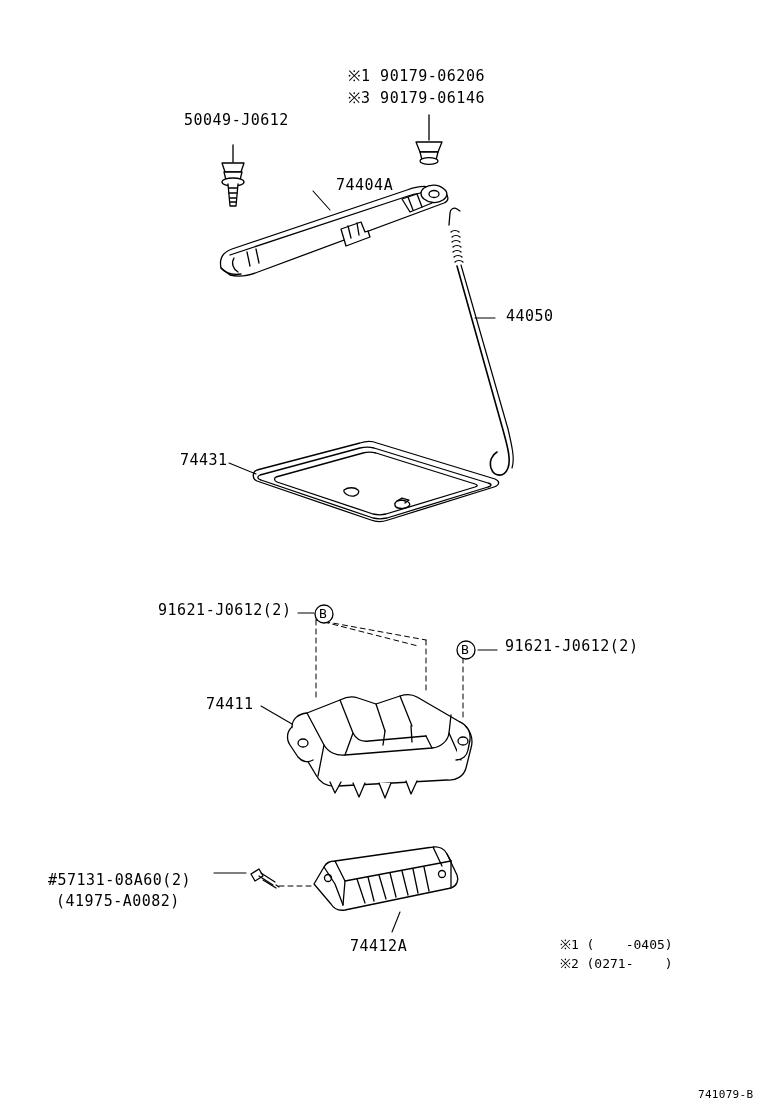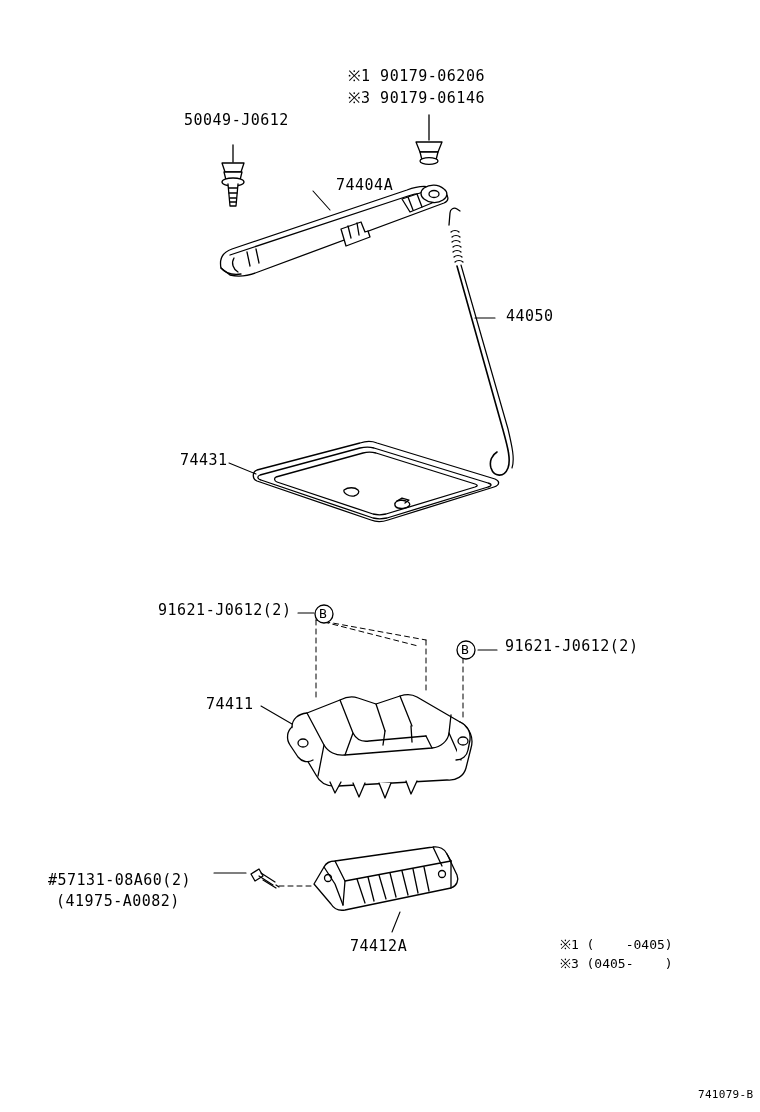--- a/index.html
+++ b/index.html
@@ -253,17 +253,17 @@
   <div class="lbl" style="left:497px; top:638px;">91621-J0612(2)</div>
   <div class="lbl" style="left:198px; top:696px;text-align:center;">74411</div>
   <div class="lbl" style="left:40px; top:872px;">#57131-08A60(2)</div>
   <div class="lbl" style="left:48px; top:893px;">(41975-A0082)</div>
   <div class="lbl" style="left:342px; top:938px;">74412A</div>
 
   <div class="lbl small" style="left:311px; top:606px;">B</div>
   <div class="lbl small" style="left:453px; top:642px;">B</div>
 
   <div class="note-block" style="left:552px; top:936px;">※1 (    -0405)</div>
-  <div class="note-block" style="left:552px; top:955px;">※3 (0405-    )</div>
+  <div class="note-block" style="left:552px; top:955px;">※2 (0271-    )</div>
 
   <div class="lbl code" style="left:690px; top:1086px;">741079-B</div>
 
 </div>
 
 </body></html>

